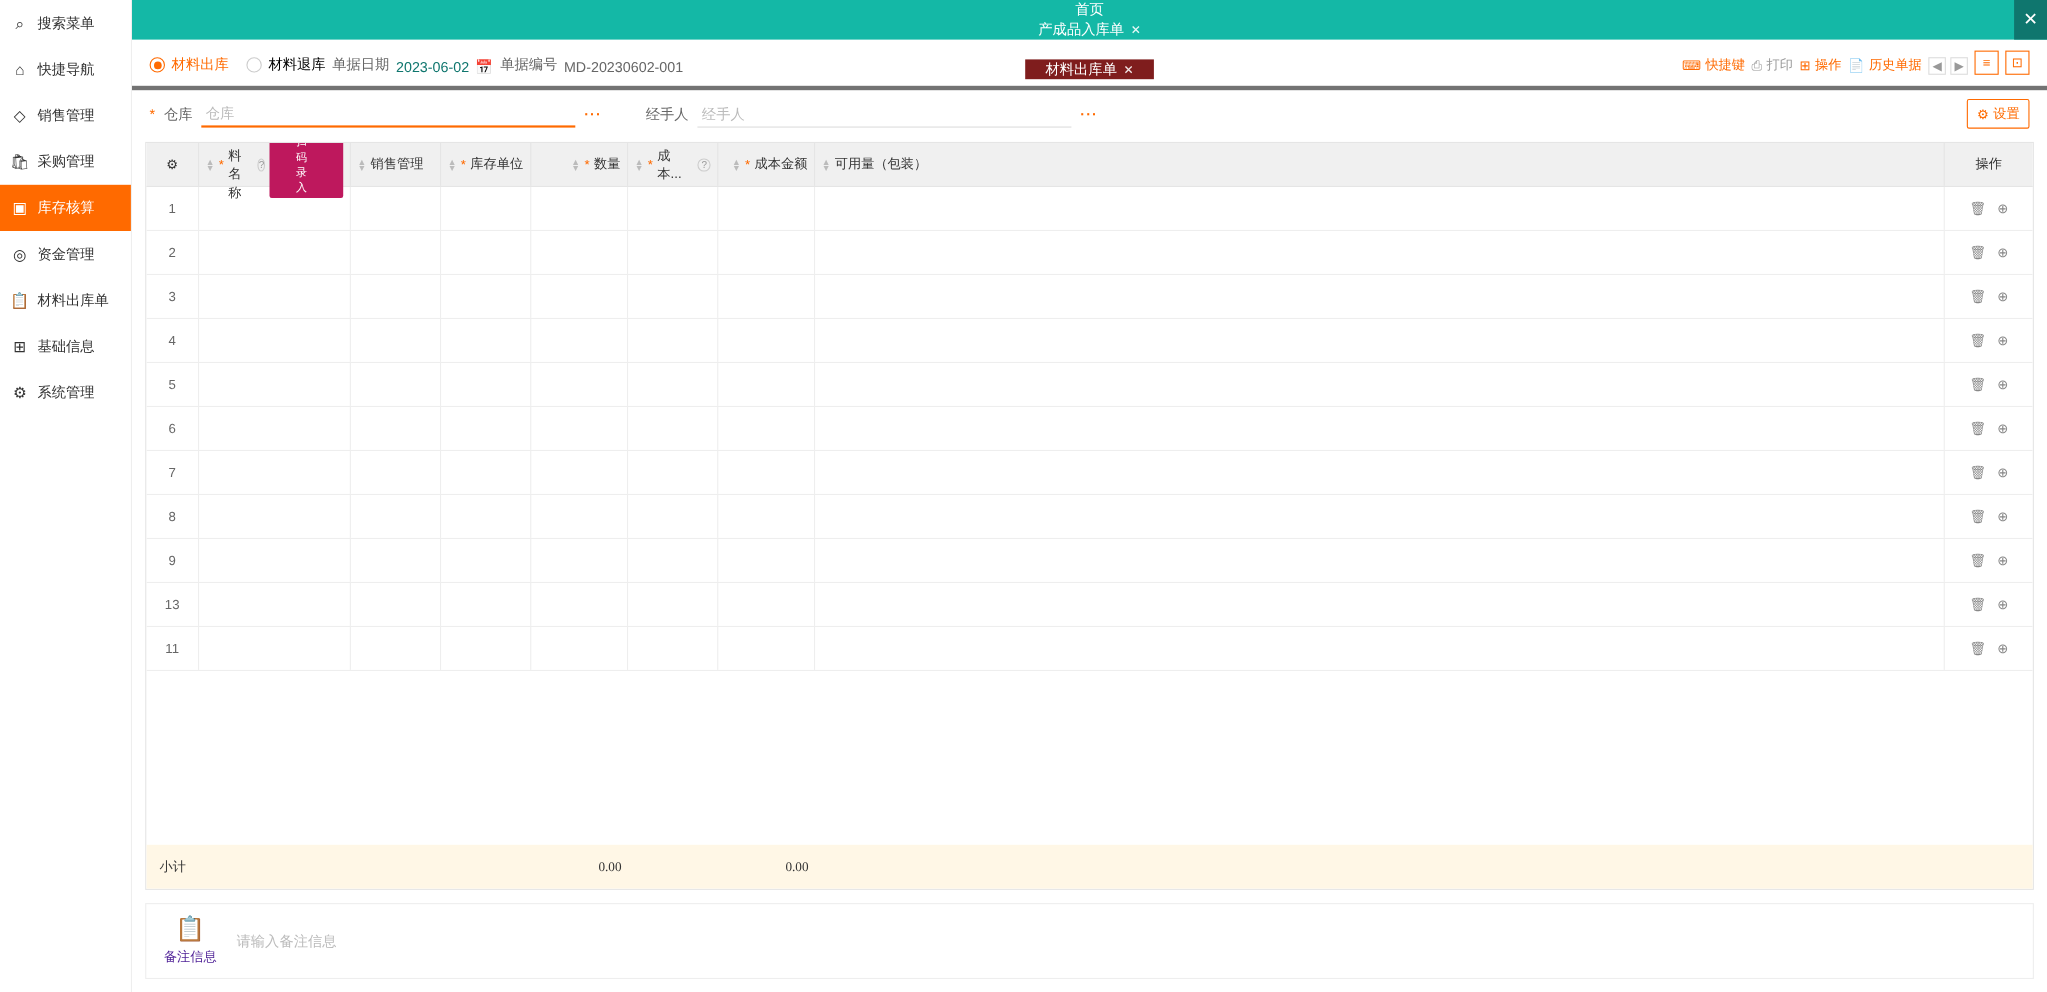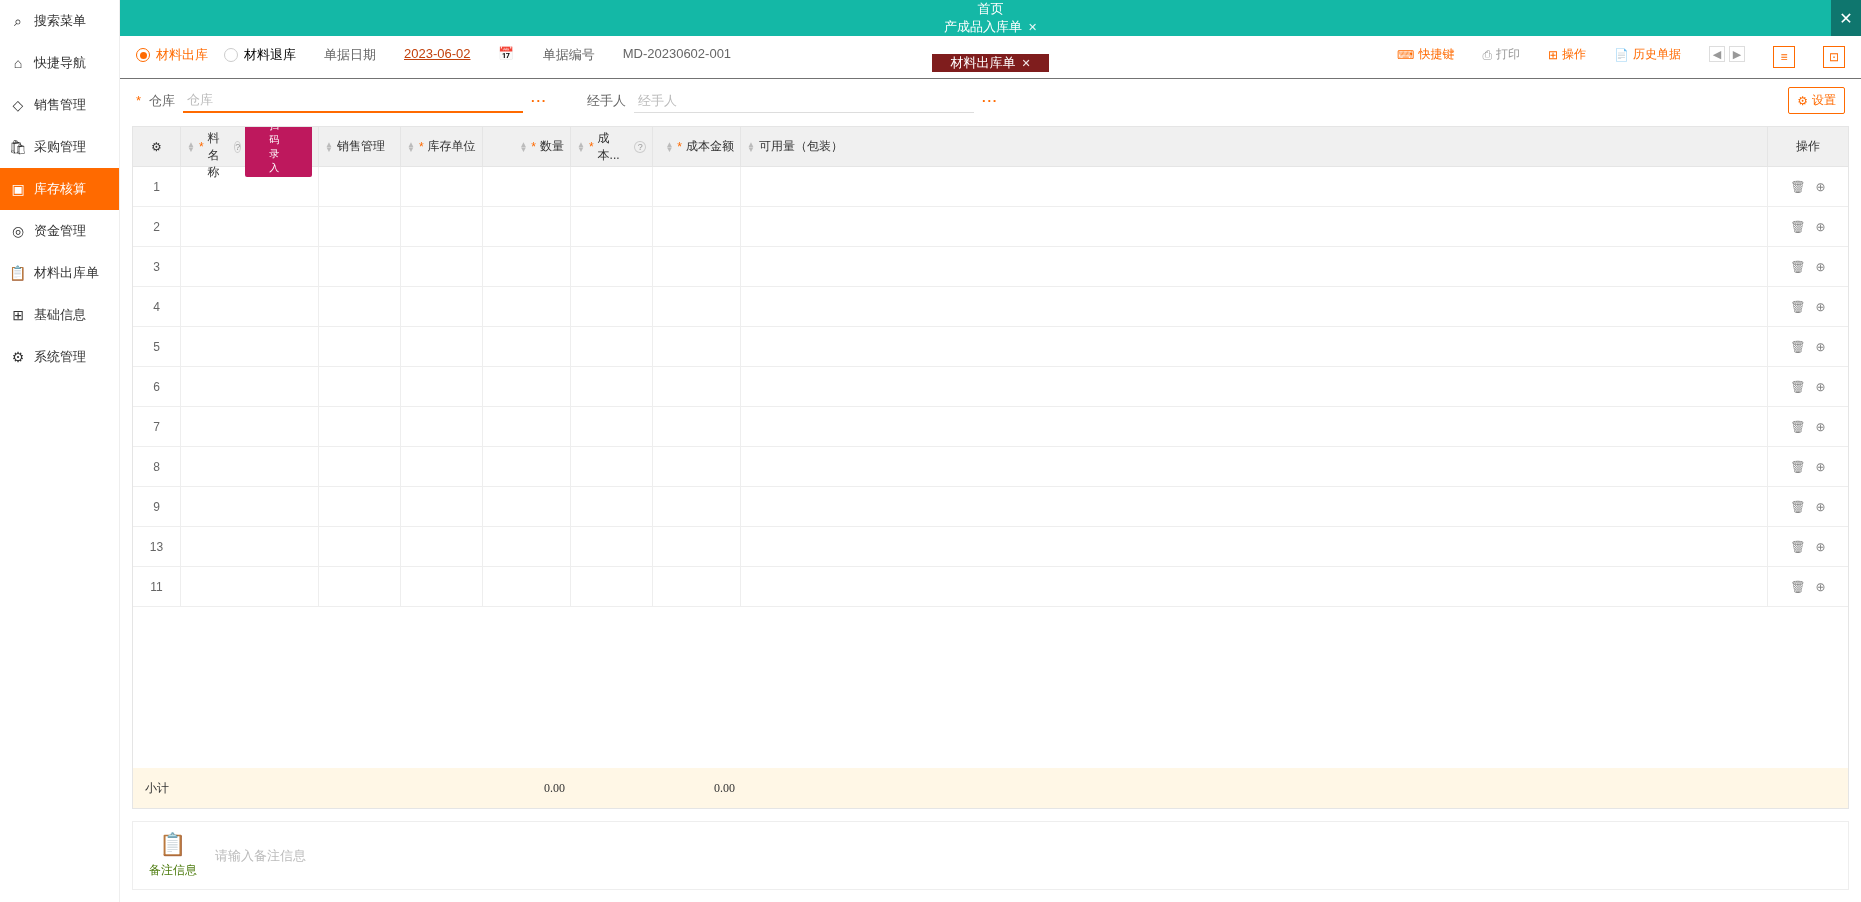--- a/index.html
+++ b/index.html
@@ -13,29 +13,29 @@
     
     
     .main { flex: 1; display: flex; flex-direction: column; overflow: hidden; }
     .top-tabs { background: #14b8a6; display: flex; align-items: center; height: 36px; position: relative; flex-direction: column; }
     .top-tab { padding: 0 18px; height: 36px; display: flex; align-items: center; color: #fff; font-size: 13px; gap: 6px; cursor: pointer; }
     .top-tab.active { background: #7f1d1d; }
     .top-tab .close { font-size: 11px; opacity: 0.9; }
     .top-close-all { position: absolute; right: 0; width: 30px; height: 36px; display: flex; align-items: center; justify-content: center; color: #fff; background: #0f766e; cursor: pointer; }
     
     
-    .sub-header { display: flex; align-items: flex-start; padding: 10px 16px; border-bottom: 1px solid #737373; gap: 28px; font-size: 13px; }
+    .sub-header { display: flex; align-items: flex-end; padding: 10px 16px; border-bottom: 4px solid #737373; gap: 6px; font-size: 13px; }
     .radio-group { display: flex; gap: 16px; }
     .radio-item { display: flex; align-items: center; gap: 6px; cursor: pointer; }
     .radio-circle { width: 14px; height: 14px; border-radius: 50%; border: 1px solid #ccc; display: inline-flex; align-items: center; justify-content: center; }
     .radio-item.active .radio-circle { border-color: #ff6a00; }
     .radio-item.active .radio-circle::after { content: ""; width: 7px; height: 7px; background: #ff6a00; border-radius: 50%; }
     .radio-item.active span { color: #ff6a00; }
     .field-label { color: #666; }
-    .date-value { color: #c2410c; text-decoration: underline; }
+    .date-value { color: #0f766e; }
     .cal-icon { color: #ff6a00; }
     .doc-no { color: #666; }
     .spacer { flex: 1; }
     .toolbar-btn { display: inline-flex; align-items: center; gap: 4px; color: #ff6a00; font-size: 12px; cursor: pointer; }
     .toolbar-btn.gray { color: #999; }
     .nav-arrows { display: flex; gap: 4px; }
     .nav-arrow { width: 16px; height: 16px; border: 1px solid #ddd; display: inline-flex; align-items: center; justify-content: center; font-size: 11px; color: #999; cursor: pointer; }
     .square-btn { width: 22px; height: 22px; border: 1px solid #ff6a00; display: inline-flex; align-items: center; justify-content: center; color: #ff6a00; font-size: 12px; cursor: pointer; }
     
     
@@ -74,21 +74,21 @@
     .td.col-op span { cursor: pointer; }
     
     .tfoot { display: flex; height: 40px; background: #fff7e6; font-size: 12px; color: #333; }
     .tf { display: flex; align-items: center; padding: 0 6px; }
     .tf.col-gear { justify-content: center; }
     .tf.col-qty, .tf.col-amount { justify-content: flex-end; font-weight: 500; font-family: Liberation Serif, serif; }
     
     
     .remarks { margin: 12px; border: 1px solid #eee; display: flex; align-items: center; padding: 10px 16px; gap: 18px; }
     .remarks-icon-wrap { display: flex; flex-direction: column; align-items: center; gap: 4px; color: #14b8a6; font-size: 12px; }
-    .remarks-icon-wrap .label { color: #4d7c0f; }
+    .remarks-icon-wrap .label { color: #4c1d95; }
     .remarks-input { border: none; outline: none; font-size: 13px; width: 400px; color: #0f766e; }
     
     ::placeholder { color: #bbb; }
   </style>
 </head>
 <body>
 
 <div class="sidebar">
   <div class="sidebar-item">
     <span class="icon">⌕</span>

